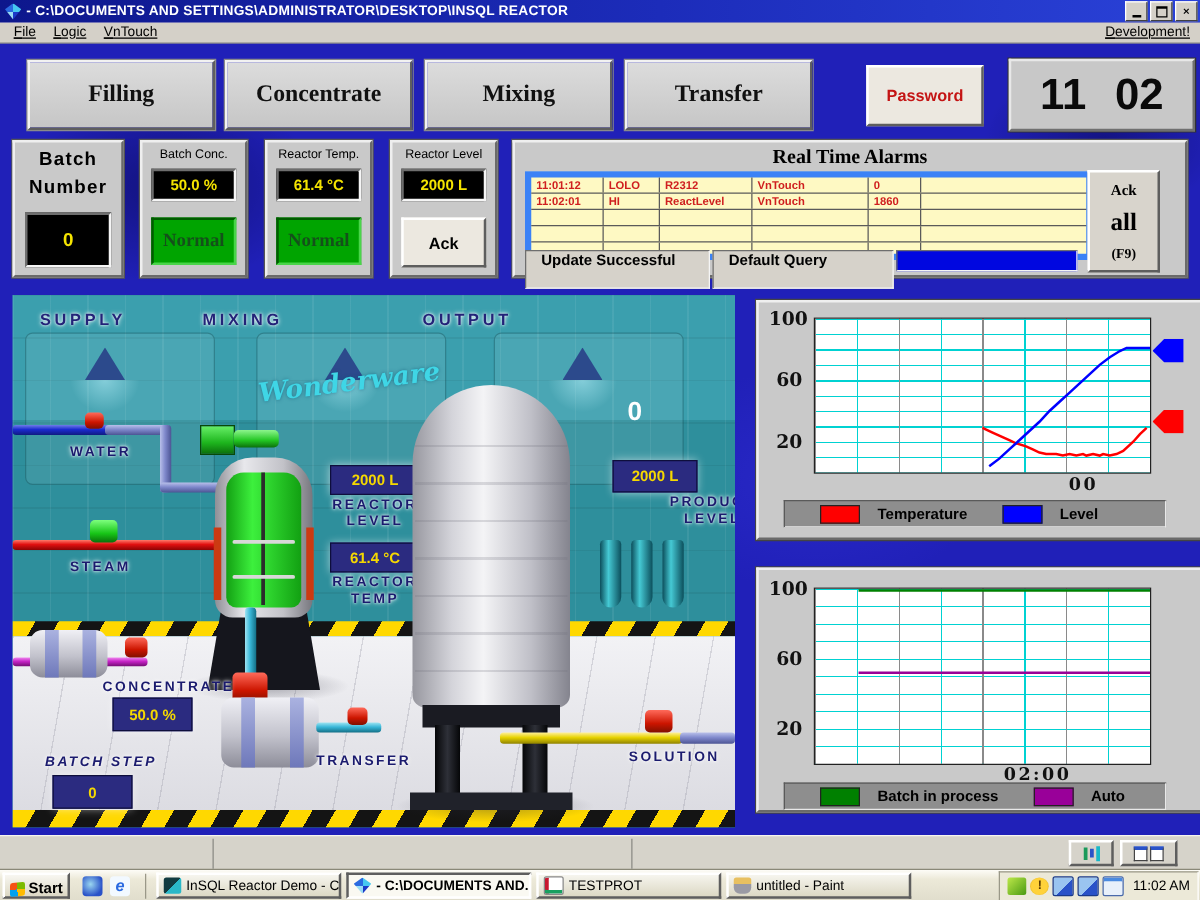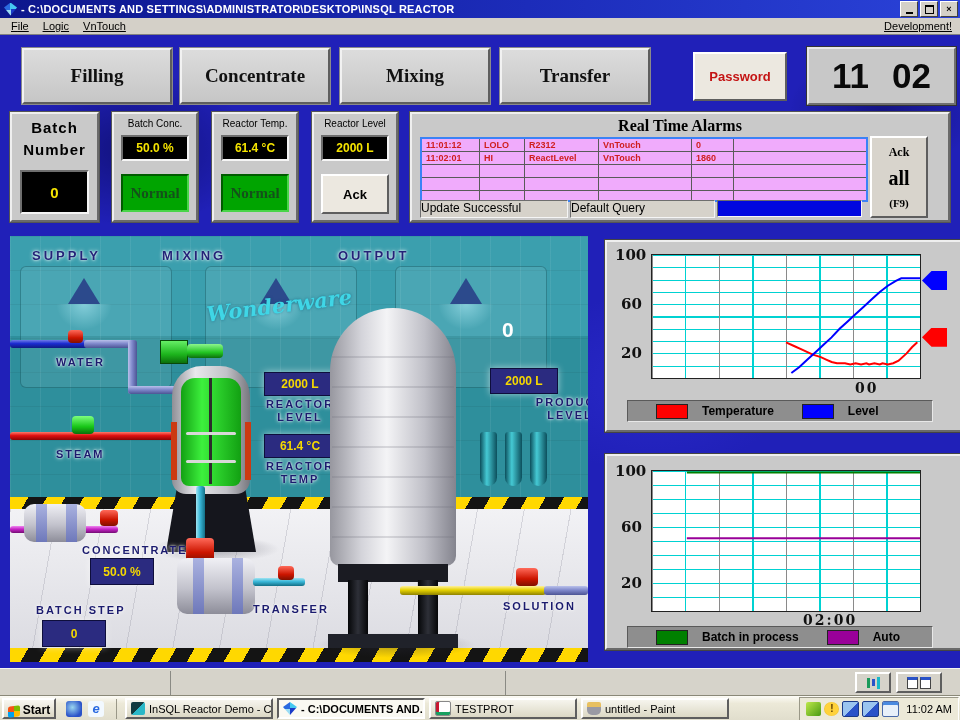--- a/index.html
+++ b/index.html
@@ -32,26 +32,26 @@
   .batch-panel .t{text-align:center;font-weight:bold;font-size:15px;color:#000;letter-spacing:1px;margin-top:5px;}
   .display{background:#000;color:#f5e400;font-weight:bold;display:flex;align-items:center;justify-content:center;border:2px solid;border-color:#6e6e6e #f5f5f5 #f5f5f5 #6e6e6e;box-sizing:border-box;}
   .ind-panel{top:112px;width:86px;height:110px;}
   .ind-label{position:absolute;left:0;top:4px;width:100%;text-align:center;font-size:10px;color:#000;}
   .ind-display{position:absolute;left:7px;top:21px;width:68px;height:26px;font-size:12px;}
   .status-green{position:absolute;left:7px;top:60px;width:68px;height:38px;background:#00a400;border:2px solid;border-color:#005c00 #49d549 #49d549 #005c00;display:flex;align-items:center;justify-content:center;font-family:"Liberation Serif","DejaVu Serif",serif;font-weight:bold;font-size:15px;color:#14501a;box-sizing:border-box;}
   .ack-btn{position:absolute;left:7px;top:60px;width:68px;height:40px;background:#ece8e0;border:2px solid;border-color:#fff #5e5e5e #5e5e5e #fff;display:flex;align-items:center;justify-content:center;font-weight:bold;font-size:13px;color:#000;box-sizing:border-box;}
   
   .alarm-panel{left:410px;top:112px;width:540px;height:110px;}
   .alarm-title{position:absolute;left:0;top:3px;width:100%;text-align:center;font-family:"Liberation Serif","DejaVu Serif",serif;font-weight:bold;font-size:16px;color:#000;}
-  .alarm-table{position:absolute;left:8px;top:23px;width:444px;height:61px;background:#f0abfc;border:2px solid #3b82f6;}
+  .alarm-table{position:absolute;left:8px;top:23px;width:444px;height:61px;background:#fef9c3;border:5px solid #3b82f6;}
   .alarm-row{display:grid;grid-template-columns:58px 45px 74px 93px 42px 1fr;height:12px;border-bottom:1px solid #5a5a5a;}
   .alarm-row:last-child{border-bottom:none;}
   .alarm-cell{border-right:1px solid #5a5a5a;font-size:9px;font-weight:bold;color:#cf1f1f;line-height:12px;padding-left:4px;overflow:hidden;white-space:nowrap;}
   .alarm-cell:last-child{border-right:none;}
-  .alarm-status{position:absolute;top:86px;height:18px;background:#d6d2ca;border:1px solid;border-color:#6e6e6e #f5f5f5 #f5f5f5 #6e6e6e;font-weight:normal;font-size:12px;color:#000;line-height:15px;padding-left:0;box-sizing:border-box;white-space:nowrap;overflow:hidden;}
+  .alarm-status{position:absolute;top:86px;height:31px;background:#d6d2ca;border:1px solid;border-color:#6e6e6e #f5f5f5 #f5f5f5 #6e6e6e;font-weight:bold;font-size:12px;color:#000;line-height:15px;padding-left:12px;box-sizing:border-box;white-space:nowrap;overflow:hidden;}
   .alarm-blue{position:absolute;left:305px;top:86px;width:145px;height:17px;background:#0007e0;border:1px solid;border-color:#6e6e6e #f5f5f5 #f5f5f5 #6e6e6e;box-sizing:border-box;}
   .ackall-btn{position:absolute;left:458px;top:22px;width:58px;height:82px;background:#d8d4cc;border:2px solid;border-color:#fff #5e5e5e #5e5e5e #fff;display:flex;flex-direction:column;align-items:center;justify-content:space-evenly;font-family:"Liberation Serif","DejaVu Serif",serif;font-weight:bold;color:#000;box-sizing:border-box;}
   .ackall-btn .l1{font-size:12px;} .ackall-btn .l2{font-size:20px;} .ackall-btn .l3{font-size:11px;}
   
   .process{left:10px;top:236px;width:578px;height:426px;background:
      linear-gradient(180deg,#3b9fae 0 100px,#2e8f9c 100px 261px,#2e8f9c 261px);overflow:hidden;}
   .wall-grid{position:absolute;left:0;top:0;width:100%;height:261px;background:
      repeating-linear-gradient(to right, rgba(255,255,255,.07) 0 1px, transparent 1px 30px),
      repeating-linear-gradient(to bottom, rgba(0,0,0,.06) 0 1px, transparent 1px 34px);}
   .ceiling-panel{position:absolute;top:30px;height:120px;width:150px;background:rgba(255,255,255,.08);border:1px solid rgba(0,60,70,.35);border-radius:6px;}
@@ -319,21 +319,21 @@
     <div class="pump-band" style="left:183px;top:322px;height:56px;"></div>
     <div class="pump-band" style="left:222px;top:322px;height:56px;"></div>
     <div class="pipe-h pipe-cyan" style="left:243px;top:342px;width:52px;"></div>
     <div class="valve-red" style="left:268px;top:330px;width:16px;height:14px;"></div>
     <div class="pipe-h pipe-yellow" style="left:390px;top:350px;width:146px;height:9px;"></div>
     <div class="pipe-h pipe-peri" style="left:534px;top:350px;width:44px;height:9px;"></div>
     <div class="valve-red" style="left:506px;top:332px;width:22px;height:18px;"></div>
 
     <div class="glow-label" style="left:72px;top:308px;">CONCENTRATE</div>
     <div class="val-box" style="left:80px;top:322px;width:62px;height:25px;">50.0 %</div>
-    <div class="glow-label" style="left:26px;top:368px;">BATCH STEP</div>
+    <div class="glow-label" style="left:26px;top:368px;font-style:italic;">BATCH STEP</div>
     <div class="val-box" style="left:32px;top:384px;width:62px;height:25px;">0</div>
     <div class="glow-label" style="left:243px;top:367px;">TRANSFER</div>
     <div class="glow-label" style="left:493px;top:364px;">SOLUTION</div>
   </div>
 
   <div class="abs chart-panel" style="top:240px;height:192px;">
     <div class="ylab" style="left:8px;top:4px;">100</div>
     <div class="ylab" style="left:14px;top:53px;">60</div>
     <div class="ylab" style="left:14px;top:102px;">20</div>
     <div class="plot plot-grid1" style="top:12px;height:123px;">

